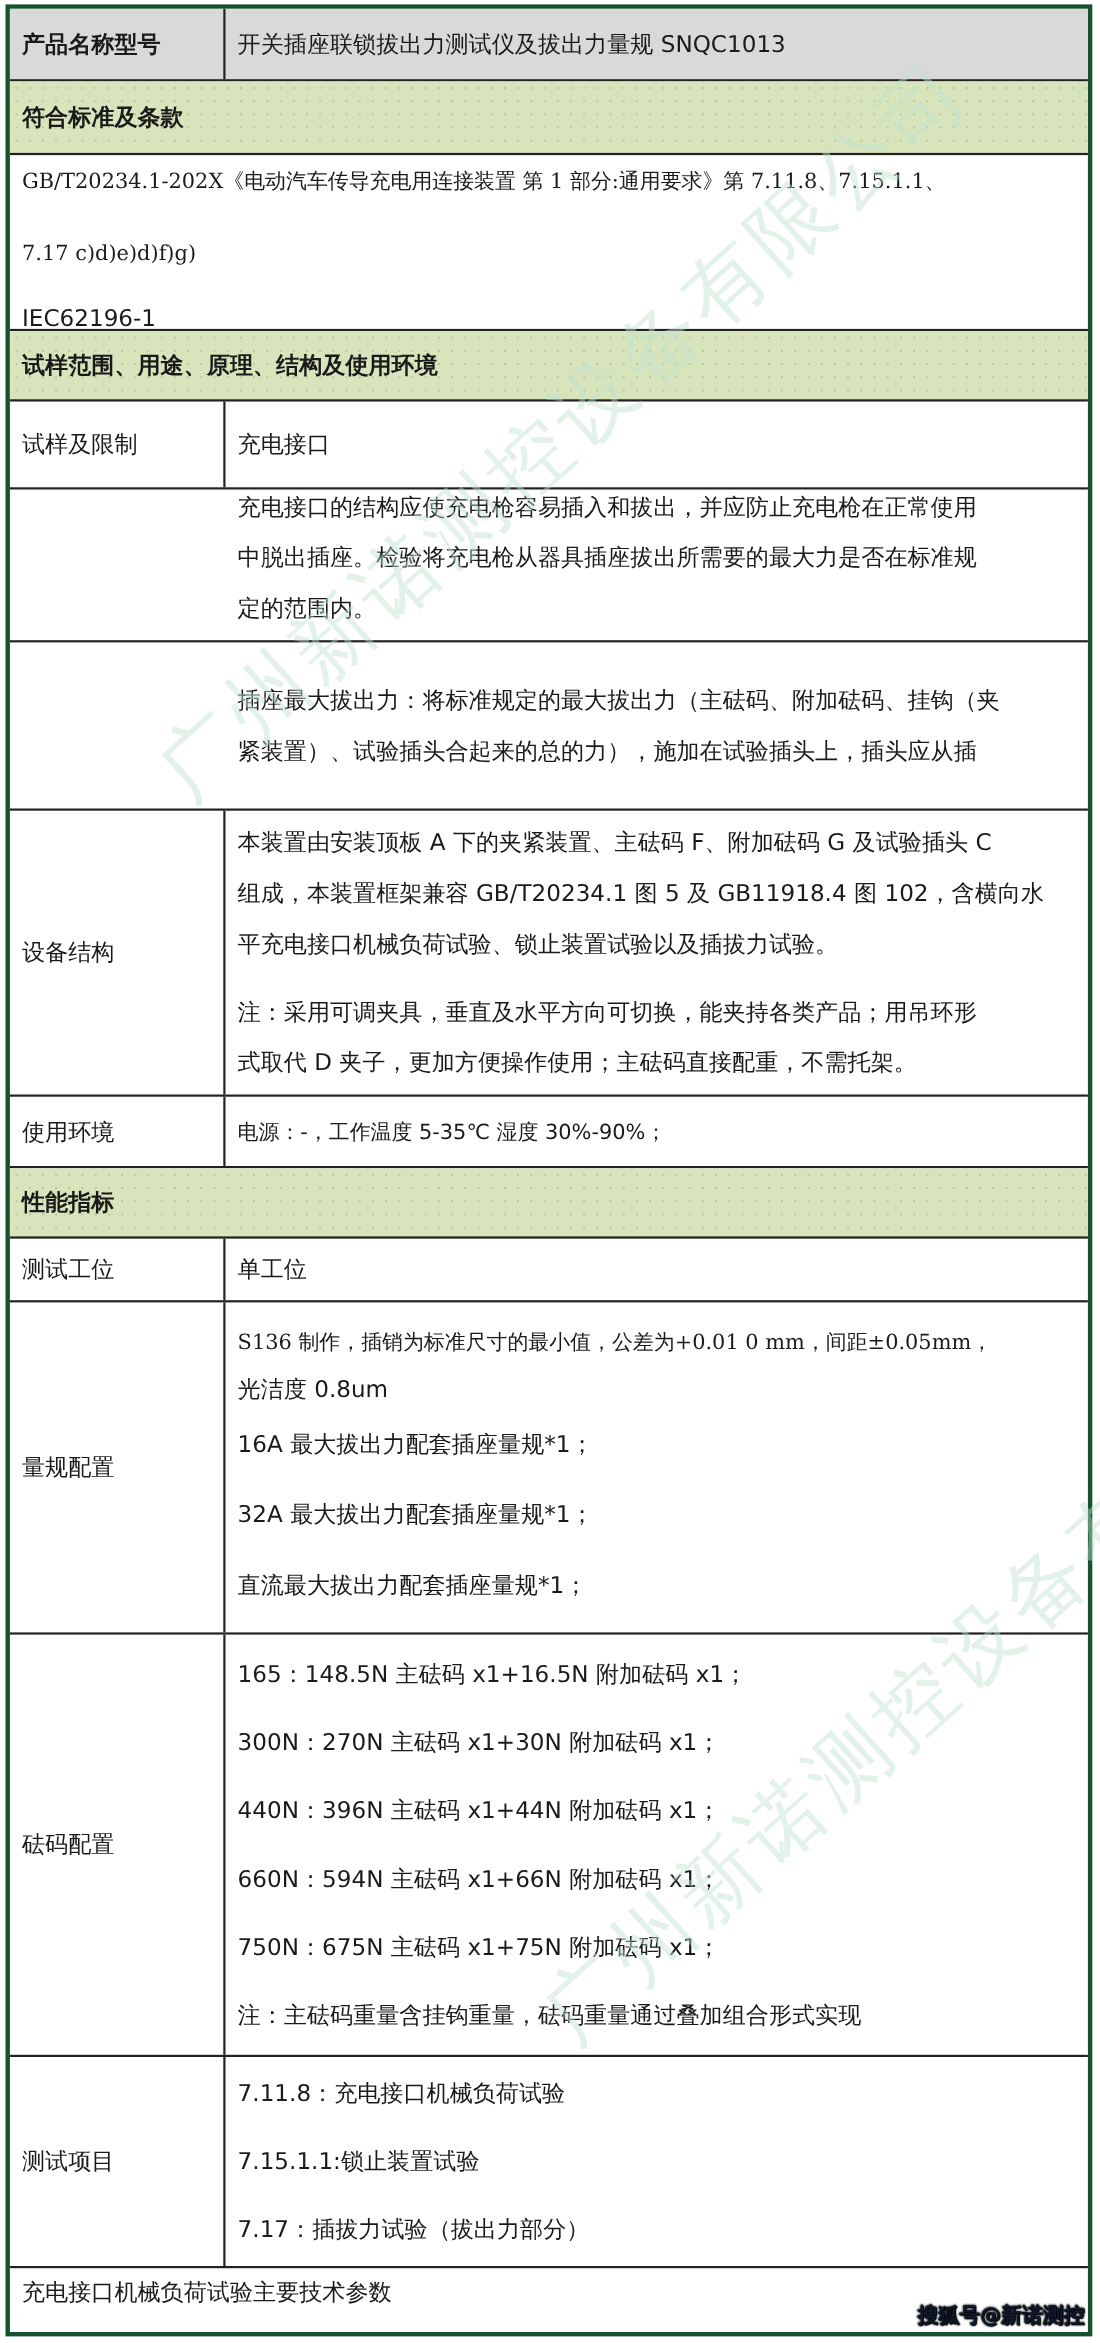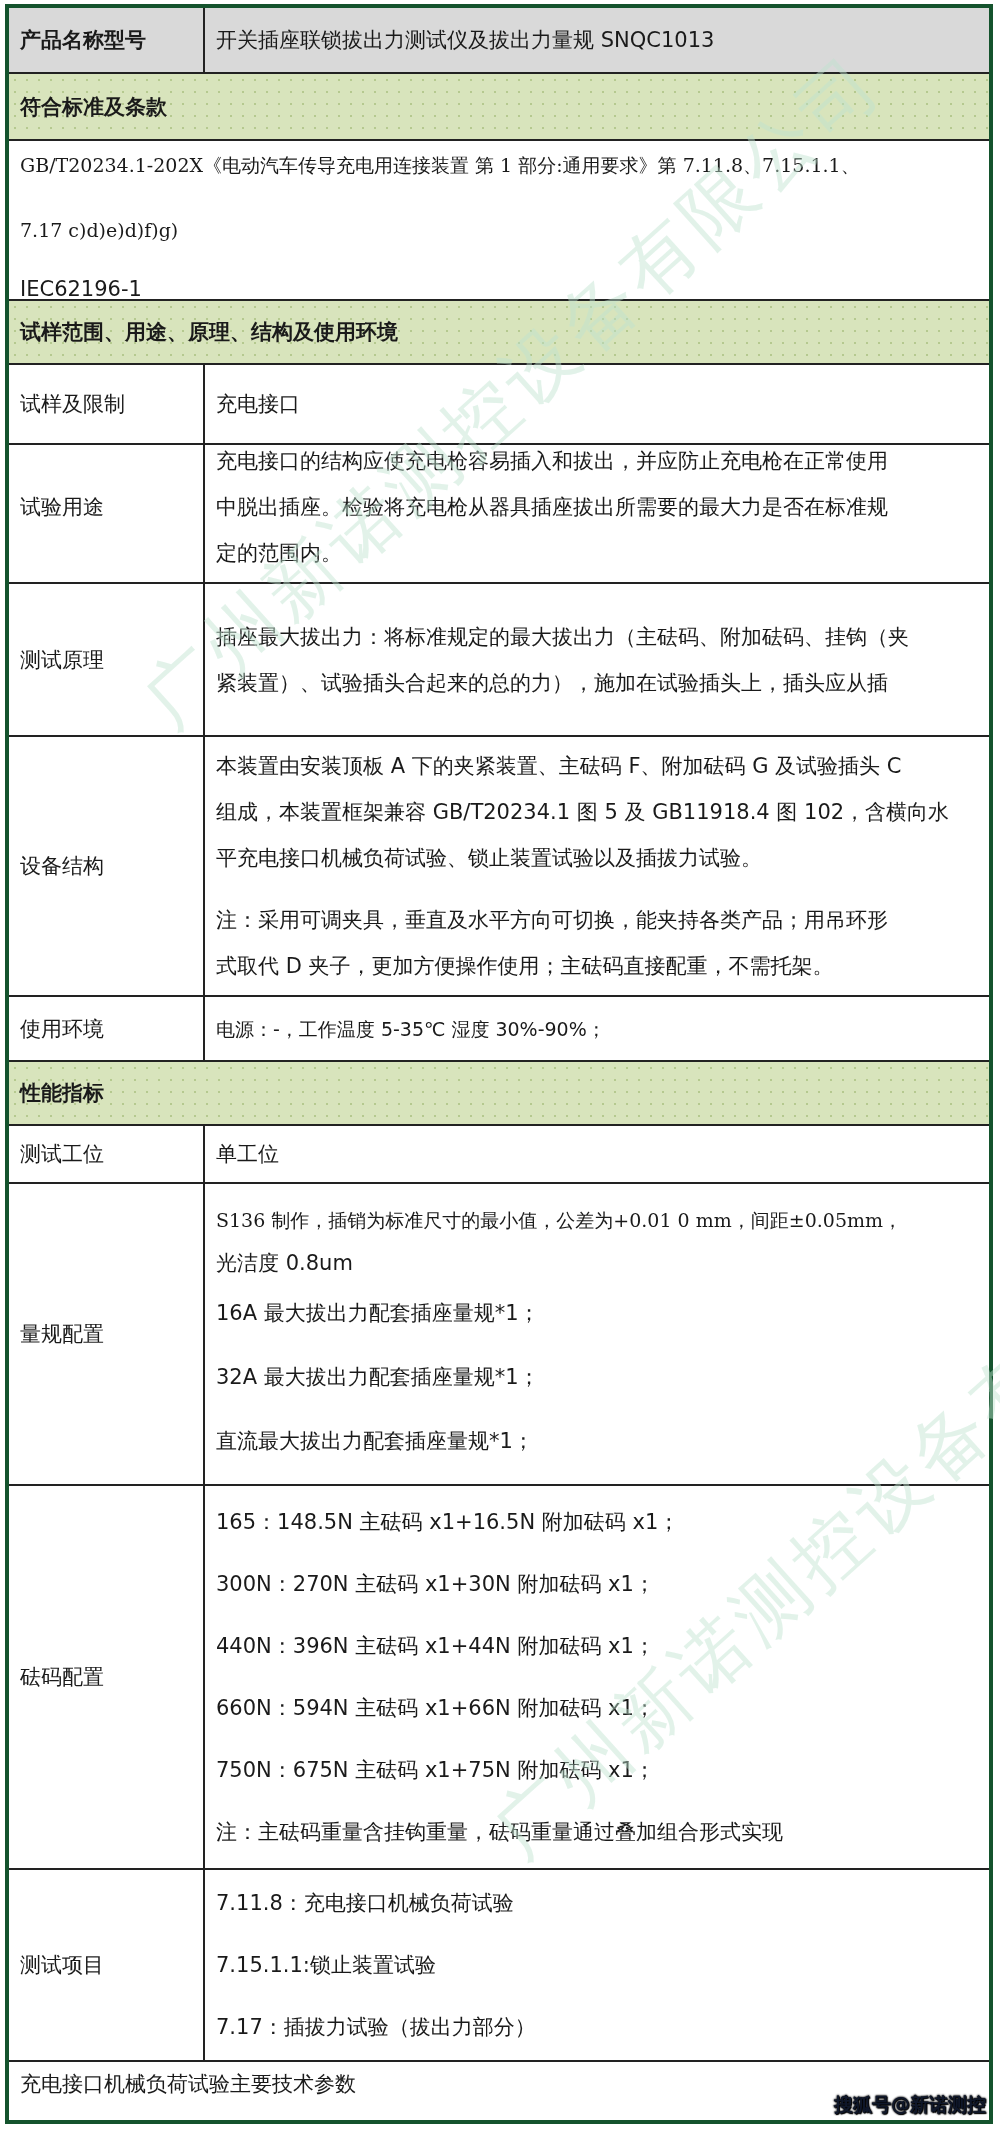--- a/index.html
+++ b/index.html
@@ -58,30 +58,28 @@
   </div>
 
   <div class="row" style="top:357px;height:80px;">
     <div class="lbl">试样及限制</div>
     <div class="val">
         <div class="p">充电接口</div>
       </div>
   </div>
 
   <div class="row" style="top:423px;height:153px;">
-    <div class="lbl">试验用途</div>
     <div class="val">
       <div class="p line">充电接口的结构应使充电枪容易插入和拔出，并应防止充电枪在正常使用</div>
       <div class="p line">中脱出插座。检验将充电枪从器具插座拔出所需要的最大力是否在标准规</div>
       <div class="p line">定的范围内。</div>
     </div>
   </div>
 
   <div class="row" style="top:576px;height:153px;">
-    <div class="lbl">测试原理</div>
     <div class="val">
       <div class="p line">插座最大拔出力：将标准规定的最大拔出力（主砝码、附加砝码、挂钩（夹</div>
       <div class="p line">紧装置）、试验插头合起来的总的力），施加在试验插头上，插头应从插</div>
     </div>
   </div>
 
   <div class="row" style="top:729px;height:260px;">
     <div class="lbl">设备结构</div>
     <div class="val">
       <div class="p line">本装置由安装顶板 A 下的夹紧装置、主砝码 F、附加砝码 G 及试验插头 C</div>

